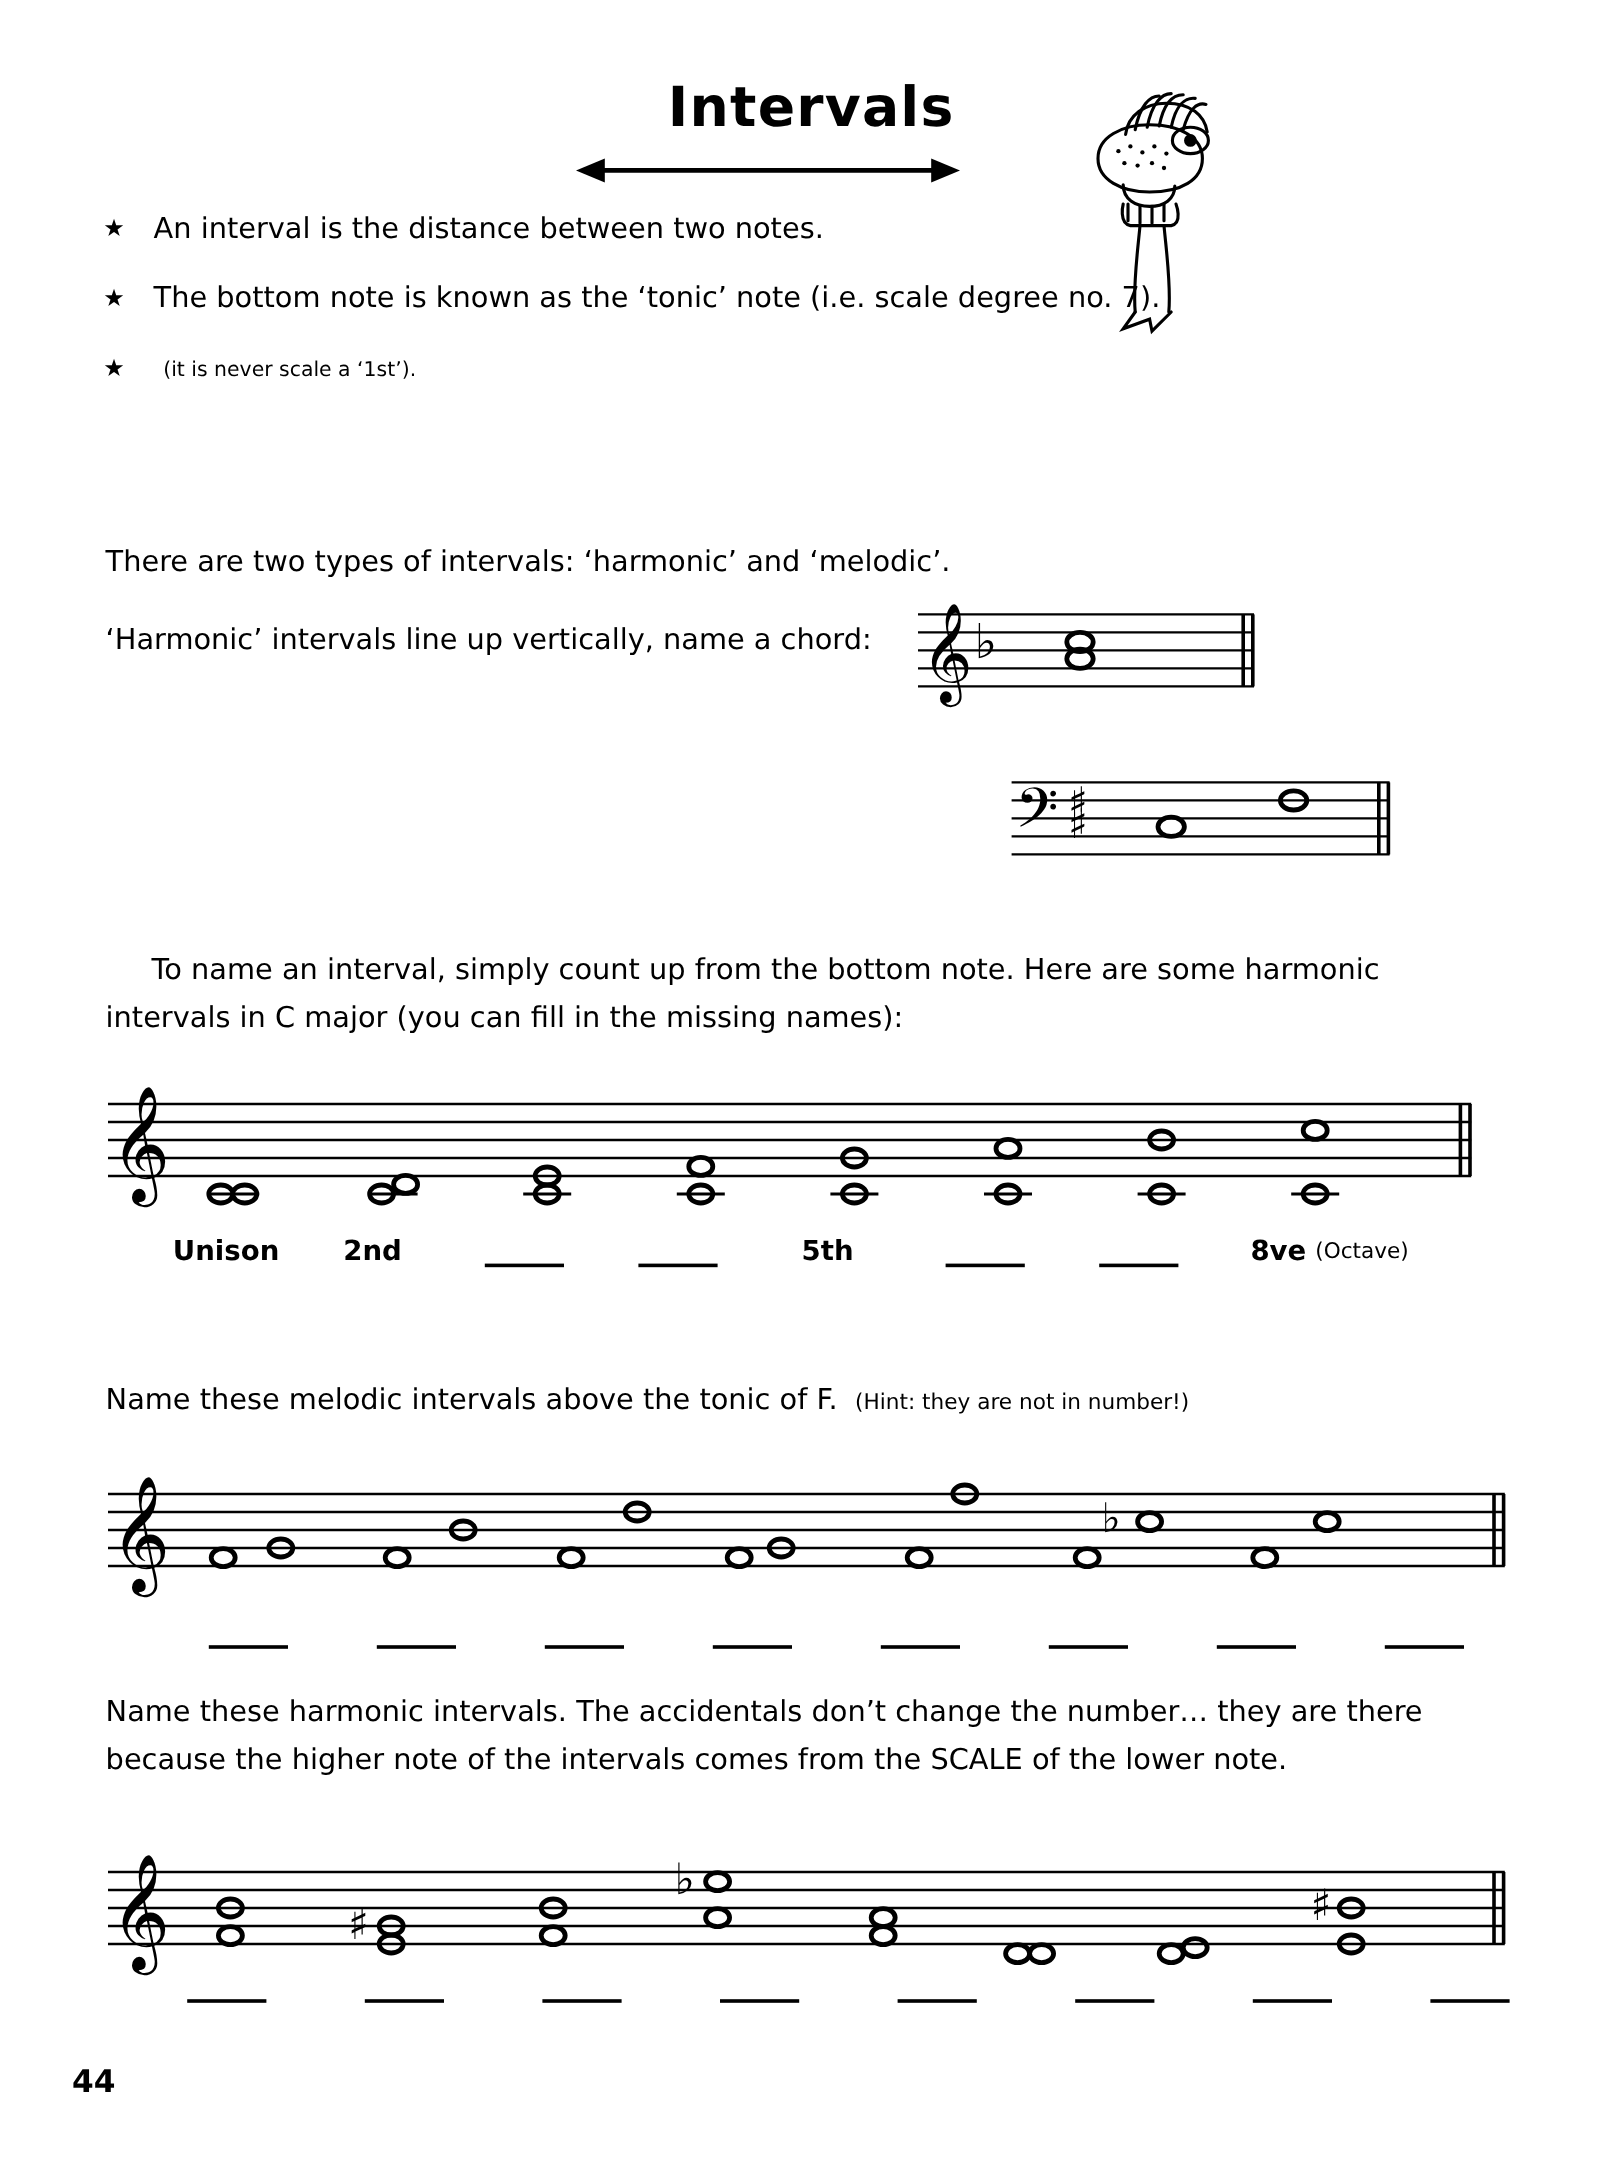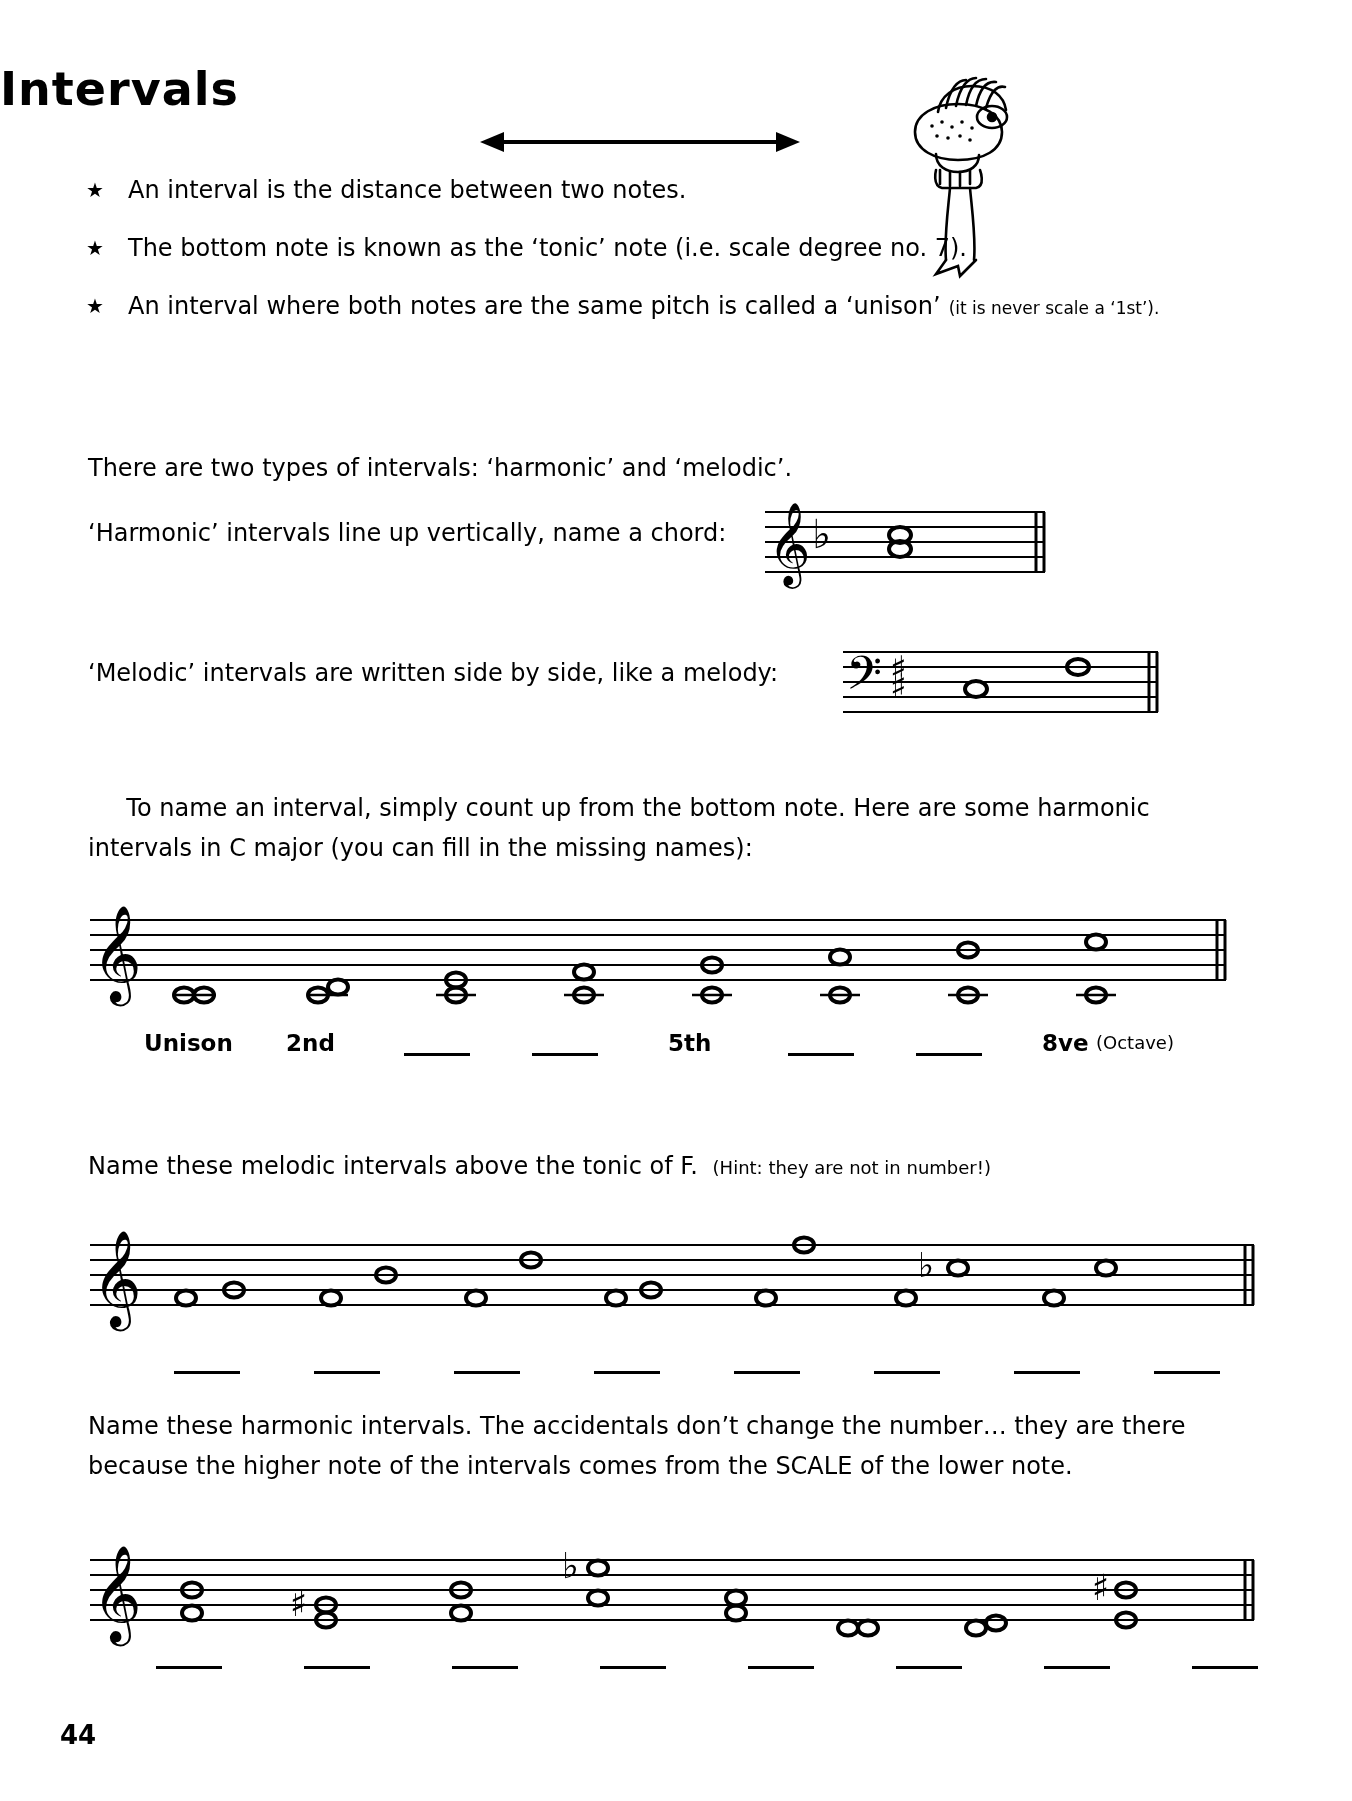--- a/index.html
+++ b/index.html
@@ -9,21 +9,21 @@
     font-family:"DejaVu Sans","Liberation Sans",sans-serif;
     color:#000;
     position:relative;
     overflow:hidden;
   }
   .page{position:relative;width:1352px;height:1801px;}
 
   
   .hand{font-family:"DejaVu Sans","Liberation Sans",sans-serif;}
   .title{
-    position:absolute;left:0;top:62px;width:1352px;
+    position:absolute;left:0;top:62px;width:1352px;text-align:center;
     font-size:46px;font-weight:700;letter-spacing:1px;
   }
   .title-arrow{position:absolute;left:480px;top:128px;width:320px;height:28px;}
 
   .bullets{position:absolute;left:86px;top:175px;width:1120px;}
   .bullet-row{display:flex;align-items:flex-start;margin-bottom:28px;}
   .star{width:42px;font-size:20px;line-height:30px;text-align:left;flex:0 0 42px;}
   .btext{font-size:24px;line-height:30px;font-weight:500;}
   .annot{font-size:17px;font-weight:400;}
 
@@ -93,21 +93,20 @@
       <span class="btext hand">An interval is the distance between two notes.</span>
     </div>
 
     <div class="bullet-row" style="margin-top:28px;">
       <span class="star">★</span>
       <span class="btext hand">The bottom note is known as the ‘tonic’ note (i.e. scale degree no. 7).</span>
     </div>
 
     <div class="bullet-row" style="margin-top:28px;">
       <span class="star">★</span>
-      <span class="btext hand">An interval where both notes are the same pitch is called a ‘unison’</span>
       <span class="annot hand" style="margin-left:8px;line-height:34px;">(it is never scale a ‘1st’).</span>
     </div>
 
   </div>
 
   <div class="para hand" style="left:88px;top:450px;width:1000px;">There are two types of intervals: ‘harmonic’ and ‘melodic’.</div>
 
   <div class="para hand" style="left:88px;top:515px;width:700px;">‘Harmonic’ intervals line up vertically, name a chord:</div>
 
   <div class="staffbox" style="left:760px;top:500px;">
@@ -123,21 +122,20 @@
       </g>
       <text x="8" y="68" font-size="72" font-family="DejaVu Sans, sans-serif">𝄞</text>
       <text x="52" y="48" font-size="40" font-family="DejaVu Sans, sans-serif">♭</text>
       <g fill="#000">
         <ellipse cx="140" cy="49" rx="11" ry="8" fill="none" stroke="#000" stroke-width="4"></ellipse>
         <ellipse cx="140" cy="35" rx="11" ry="8" fill="none" stroke="#000" stroke-width="4"></ellipse>
       </g>
     </svg>
   </div>
 
-  <div class="para hand" style="left:88px;top:655px;width:760px;">‘Melodic’ intervals are written side by side, like a melody:</div>
 
   <div class="staffbox" style="left:838px;top:640px;">
     <svg width="330" height="90" viewBox="0 0 330 90">
       <g stroke="#000" stroke-width="2">
         <line x1="5" y1="12" x2="320" y2="12"></line>
         <line x1="5" y1="27" x2="320" y2="27"></line>
         <line x1="5" y1="42" x2="320" y2="42"></line>
         <line x1="5" y1="57" x2="320" y2="57"></line>
         <line x1="5" y1="72" x2="320" y2="72"></line>
         <line x1="311" y1="12" x2="311" y2="72" stroke-width="3"></line>

